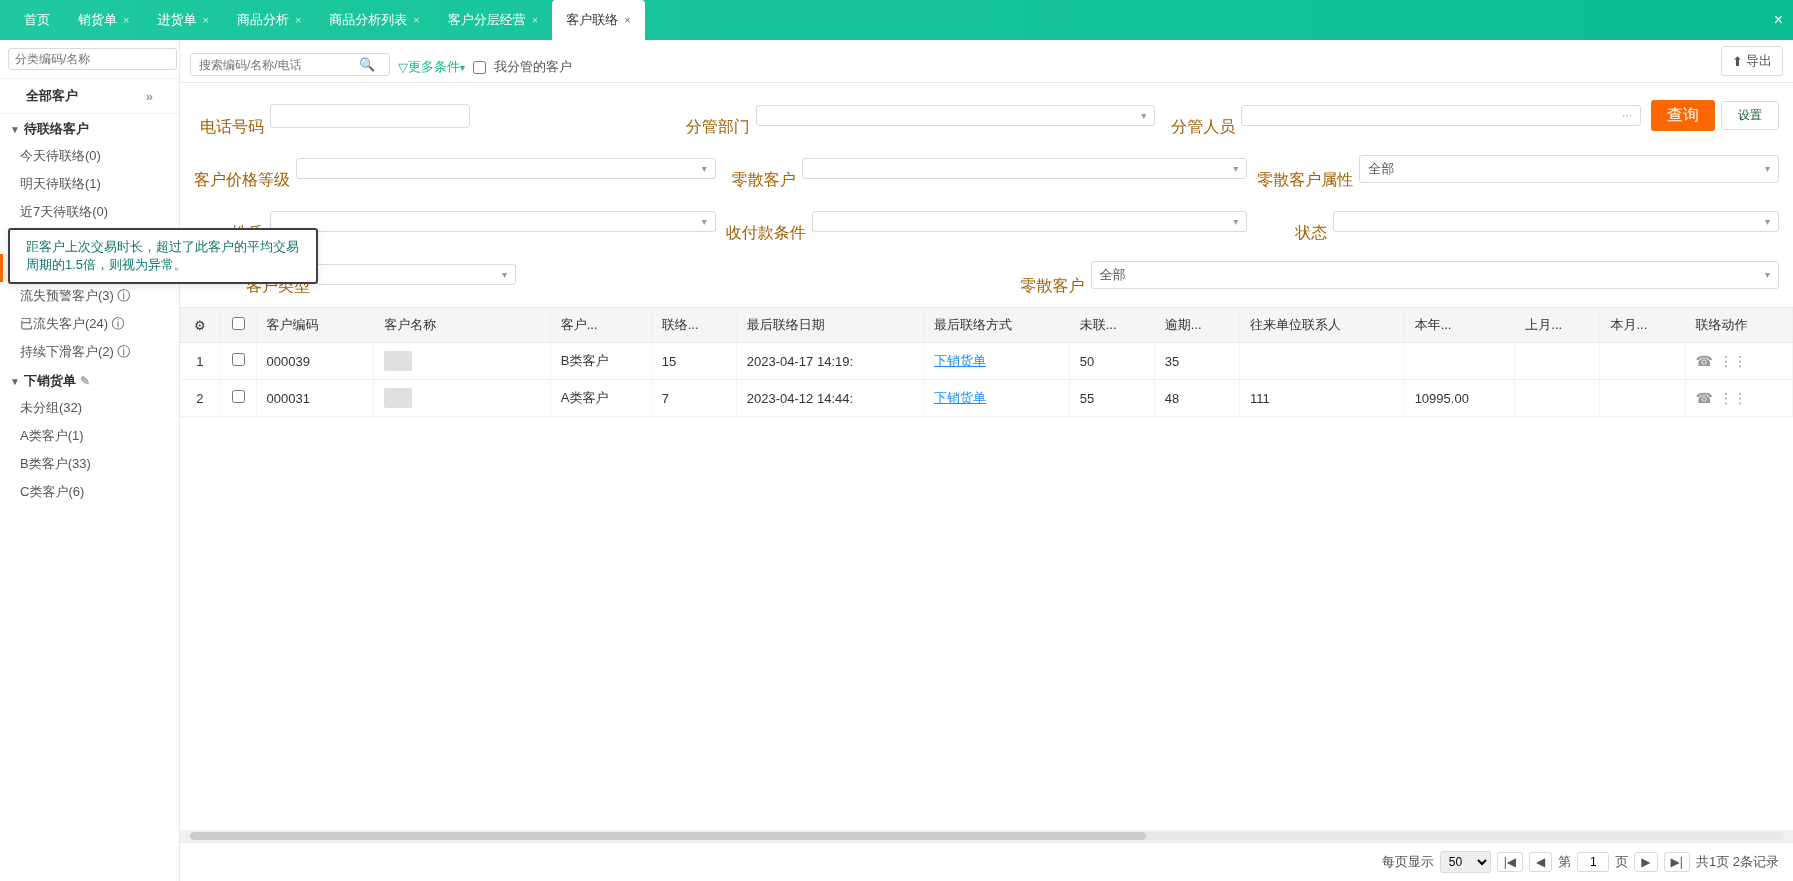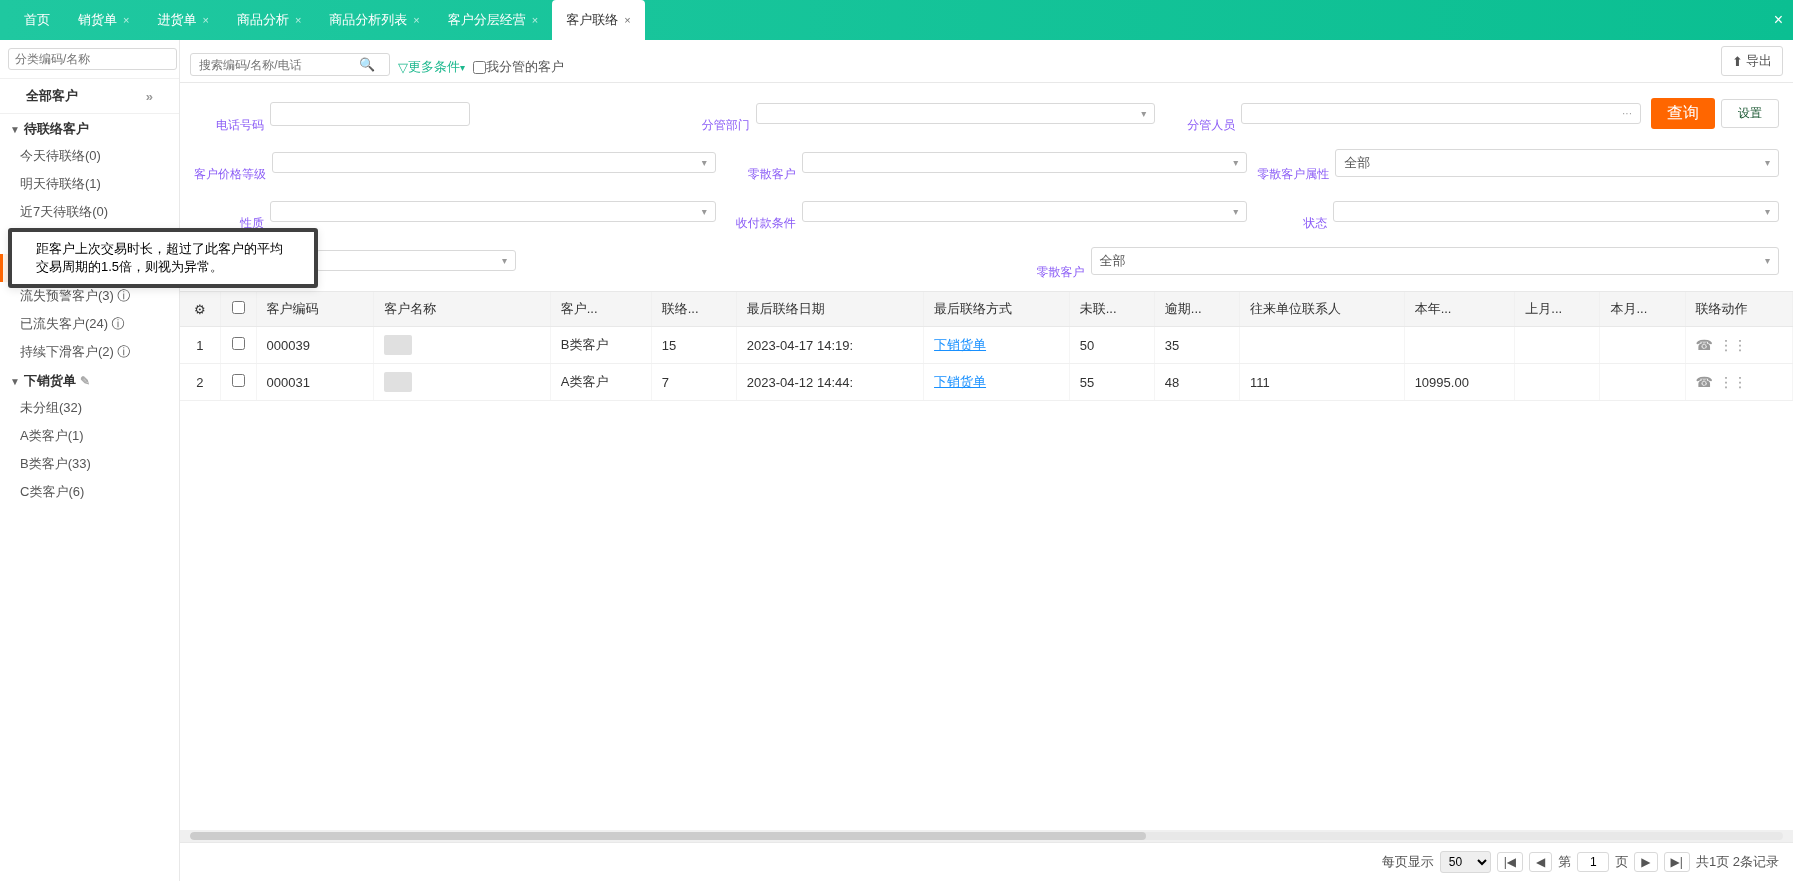--- a/index.html
+++ b/index.html
@@ -67,39 +67,39 @@
     .search-input-wrap {
       display: flex; align-items: center; border: 1px solid #d9d9d9;
       border-radius: 3px; padding: 3px 8px; background: #fff; min-width: 200px;
     }
     .search-input-wrap input { border: none; outline: none; font-size: 12px; width: 150px; }
     .search-icon { color: #999; font-size: 13px; cursor: pointer; }
     .more-conditions {
       display: flex; align-items: center; color: #1db88e; cursor: pointer; font-size: 12px;
     }
     .my-customers-check {
-      display: flex; align-items: center; gap: 0; font-size: 12px; color: #555; cursor: pointer;
+      display: flex; align-items: center; gap: 8px; font-size: 12px; color: #555; cursor: pointer;
     }
     .toolbar-right { margin-left: auto; }
     .export-btn {
       display: flex; align-items: center; gap: 3px; padding: 5px 10px;
       border: 1px solid #d9d9d9; border-radius: 3px; background: #fff;
       color: #555; cursor: pointer; font-size: 12px;
     }
 
     
     .filter-area {
       background: #fff; padding: 10px 14px; border-bottom: 1px solid #e8e8e8;
     }
     .filter-row { display: flex; align-items: center; margin-bottom: 8px; gap: 10px; }
     .filter-row:last-child { margin-bottom: 0; }
     .filter-item {
       display: flex; align-items: center; flex: 1; min-width: 0;
     }
-    .filter-label { color: #8b5cf6; font-size: 12px; white-space: nowrap; margin-right: 6px; min-width: 70px; text-align: right; margin-top: 24px; }
+    .filter-label { color: #a16207; font-size: 16px; white-space: nowrap; margin-right: 6px; min-width: 70px; text-align: right; margin-top: 24px; }
     .filter-input {
       flex: 1; border: 1px solid #d9d9d9; border-radius: 3px;
       padding: 4px 8px; font-size: 12px; outline: none; background: #fff;
     }
     .filter-select {
       flex: 1; display: flex; align-items: center; justify-content: space-between;
       border: 1px solid #d9d9d9; border-radius: 3px; padding: 4px 8px;
       font-size: 12px; background: #fff; cursor: pointer; color: #555;
     }
     .filter-select .arrow { color: #999; font-size: 10px; }
@@ -135,22 +135,22 @@
       display: inline-block; width: 28px; height: 20px;
       background: #e0e0e0; border-radius: 2px; vertical-align: middle;
     }
     .link-text { color: #1890ff; text-decoration: underline; cursor: pointer; }
     .action-icons { display: flex; gap: 6px; }
     .action-icon { color: #999; cursor: pointer; font-size: 14px; }
 
     
     .tooltip-box {
       position: absolute; top: 215px; left: 5px; right: 0;
-      background: #fff; border: 4px solid #404040; border-radius: 3px;
-      padding: 8px 24px; font-size: 12px; color: #000000; z-index: 100;
+      background: #fff; border: 2px solid #404040; border-radius: 3px;
+      padding: 8px 16px; font-size: 12px; color: #0f766e; z-index: 100;
       width: 310px; box-shadow: 0 2px 8px rgba(0,0,0,0.1);
     }
 
     
     .pagination {
       display: flex; align-items: center; justify-content: flex-end;
       padding: 8px 14px; background: #fff; border-top: 1px solid #e8e8e8;
       gap: 6px; font-size: 12px; color: #555;
     }
     .page-size-select {

